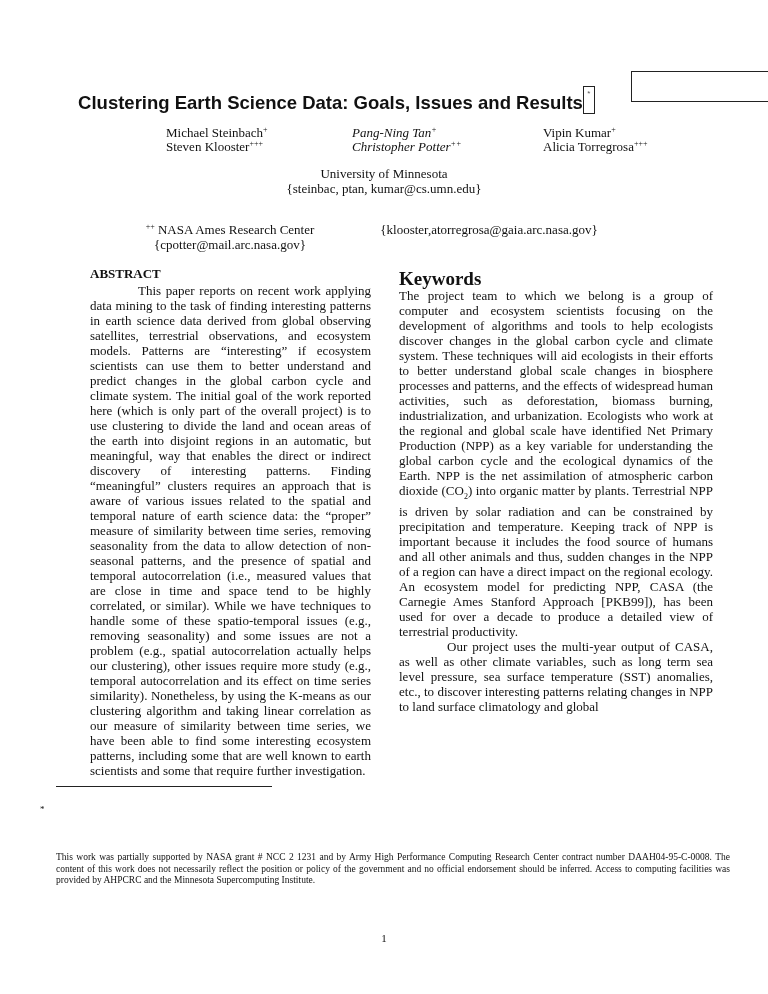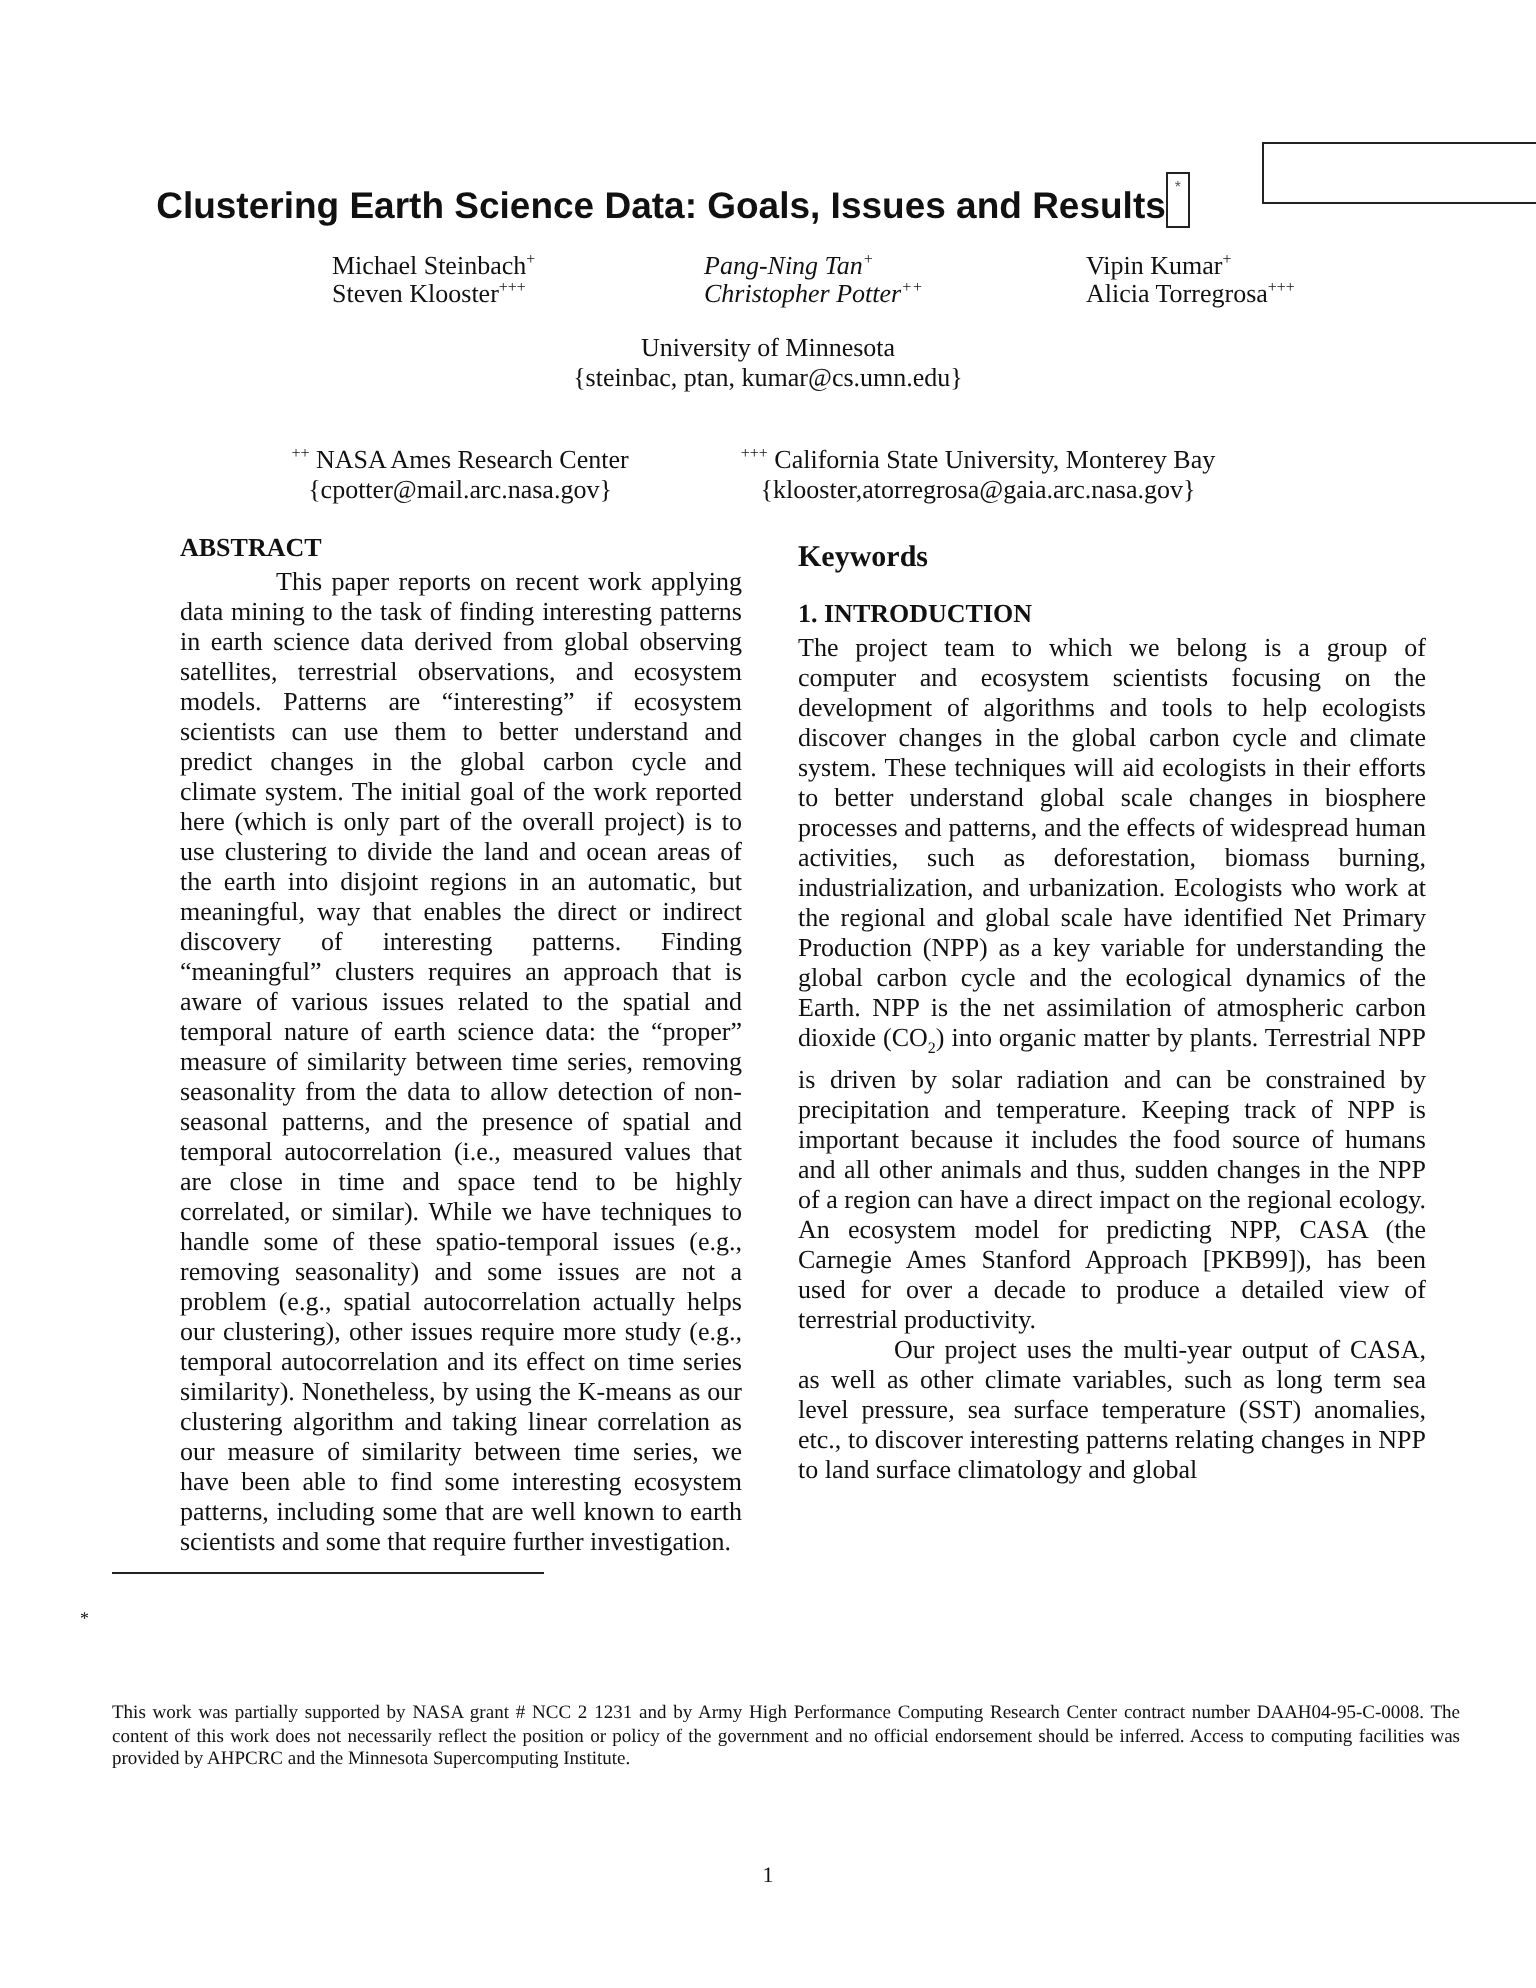--- a/index.html
+++ b/index.html
@@ -14,21 +14,21 @@
   .frame-box { position: absolute; left: 631px; top: 71px; width: 140px; height: 29px;
                border-top: 1px solid #222; border-left: 1px solid #222; border-bottom: 1px solid #222; }
   .authors { top: 126px; font-size: 13px; line-height: 14px; }
   .authors sup { font-size: 8px; vertical-align: top; position: relative; top: -3px; }
   .affil { font-size: 13px; line-height: 15px; text-align: center; }
   .affil sup { font-size: 8px; vertical-align: top; position: relative; top: -3px; }
   .col { font-size: 13px; line-height: 15px; text-align: justify; }
   .col p { margin: 0; }
   .indent { text-indent: 48px; }
   h2 { margin: 0; font-family: "Liberation Serif", serif; font-weight: bold; font-size: 13px; line-height: 18px; }
-  .kw-h { font-size: 15px; }
+  .kw-h { font-size: 19px; }
   .rule { left: 56px; top: 786px; width: 216px; height: 1px; background: #222; }
   .footnote { left: 40px; top: 807px; width: 690px; font-size: 9.5px; line-height: 11.5px; text-align: justify; }
   .footnote .mark { position: absolute; left: 0; top: -3px; font-size: 9px; }
   .footnote .text { margin-left: 16px; margin-top: 45px; }
   .pagenum { left: 0; width: 768px; top: 932px; text-align: center; font-size: 11px; }
   sub { font-size: 8px; }
 </style>
 </head>
 <body>
 
@@ -57,32 +57,30 @@
   <div>University of Minnesota</div>
   <div>{steinbac, ptan, kumar@cs.umn.edu}</div>
 </div>
 
 <div class="abs affil" style="left:140px; top:222px; width:180px;">
   <div><sup>++</sup> <span>NASA Ames Research Center</span></div>
   <div>{cpotter@mail.arc.nasa.gov}</div>
 </div>
 
 <div class="abs affil" style="left:354px; top:222px; width:270px;">
-  <div><sup>+++</sup> <span>California State University, Monterey Bay</span></div>
   <div>{klooster,atorregrosa@gaia.arc.nasa.gov}</div>
 </div>
 
 <div class="abs col" style="left:90px; top:265px; width:281px;">
   <h2>ABSTRACT</h2>
   <p class="indent">This paper reports on recent work applying data mining to the task of finding interesting patterns in earth science data derived from global observing satellites, terrestrial observations, and ecosystem models. Patterns are “interesting” if ecosystem scientists can use them to better understand and predict changes in the global carbon cycle and climate system. The initial goal of the work reported here (which is only part of the overall project) is to use clustering to divide the land and ocean areas of the earth into disjoint regions in an automatic, but meaningful, way that enables the direct or indirect discovery of interesting patterns. Finding “meaningful” clusters requires an approach that is aware of various issues related to the spatial and temporal nature of earth science data: the “proper” measure of similarity between time series, removing seasonality from the data to allow detection of non-seasonal patterns, and the presence of spatial and temporal autocorrelation (i.e., measured values that are close in time and space tend to be highly correlated, or similar).  While we have techniques to handle some of these spatio-temporal issues (e.g., removing seasonality) and some issues are not a problem (e.g., spatial autocorrelation actually helps our clustering), other issues require more study (e.g., temporal autocorrelation and its effect on time series similarity).  Nonetheless, by using the K-means as our clustering algorithm and taking linear correlation as our measure of similarity between time series, we have been able to find some interesting ecosystem patterns, including some that are well known to earth scientists and some that require further investigation.</p>
 </div>
 
 <div class="abs col" style="left:399px; top:270px; width:314px;">
   <h2 class="kw-h">Keywords</h2>
-  <h2 style="margin-top:10px;">1.  INTRODUCTION</h2>
   <p><span>The project team to which we belong is a group of computer and ecosystem scientists focusing on the development of algorithms and tools to help ecologists discover changes in the global carbon cycle and climate system.  These techniques will aid ecologists in their efforts to better understand global scale changes in biosphere processes and patterns, and the effects of widespread human activities, such as deforestation, biomass burning, industrialization, and urbanization. Ecologists who work at the regional and global scale have identified Net Primary Production (NPP) as a key variable for understanding the global carbon cycle and the ecological dynamics of the Earth. NPP is the net assimilation of atmospheric carbon dioxide (CO</span><sub>2</sub><span>) into organic matter by plants. Terrestrial NPP is driven by solar radiation and can be constrained by precipitation and temperature. Keeping track of NPP is important because it includes the food source of humans and all other animals and thus, sudden changes in the NPP of a region can have a direct impact on the regional ecology. An ecosystem model for predicting NPP, CASA (the Carnegie Ames Stanford Approach [PKB99]), has been used for over a decade to produce a detailed view of terrestrial productivity.</span></p>
   <p class="indent">Our project uses the multi-year output of CASA, as well as other climate variables, such as long term sea level pressure, sea surface temperature (SST) anomalies, etc., to discover interesting patterns relating changes in NPP to land surface climatology and global</p>
 </div>
 
 <div class="abs rule"></div>
 <div class="abs footnote">
   <span class="mark">*</span>
   <div class="text">This work was partially supported by NASA grant # NCC 2 1231 and by Army High Performance Computing Research Center contract number DAAH04-95-C-0008. The content of this work does not necessarily reflect the position or policy of the government and no official endorsement should be inferred.  Access to computing facilities was provided by AHPCRC and the Minnesota Supercomputing Institute.</div>
 </div>
 

